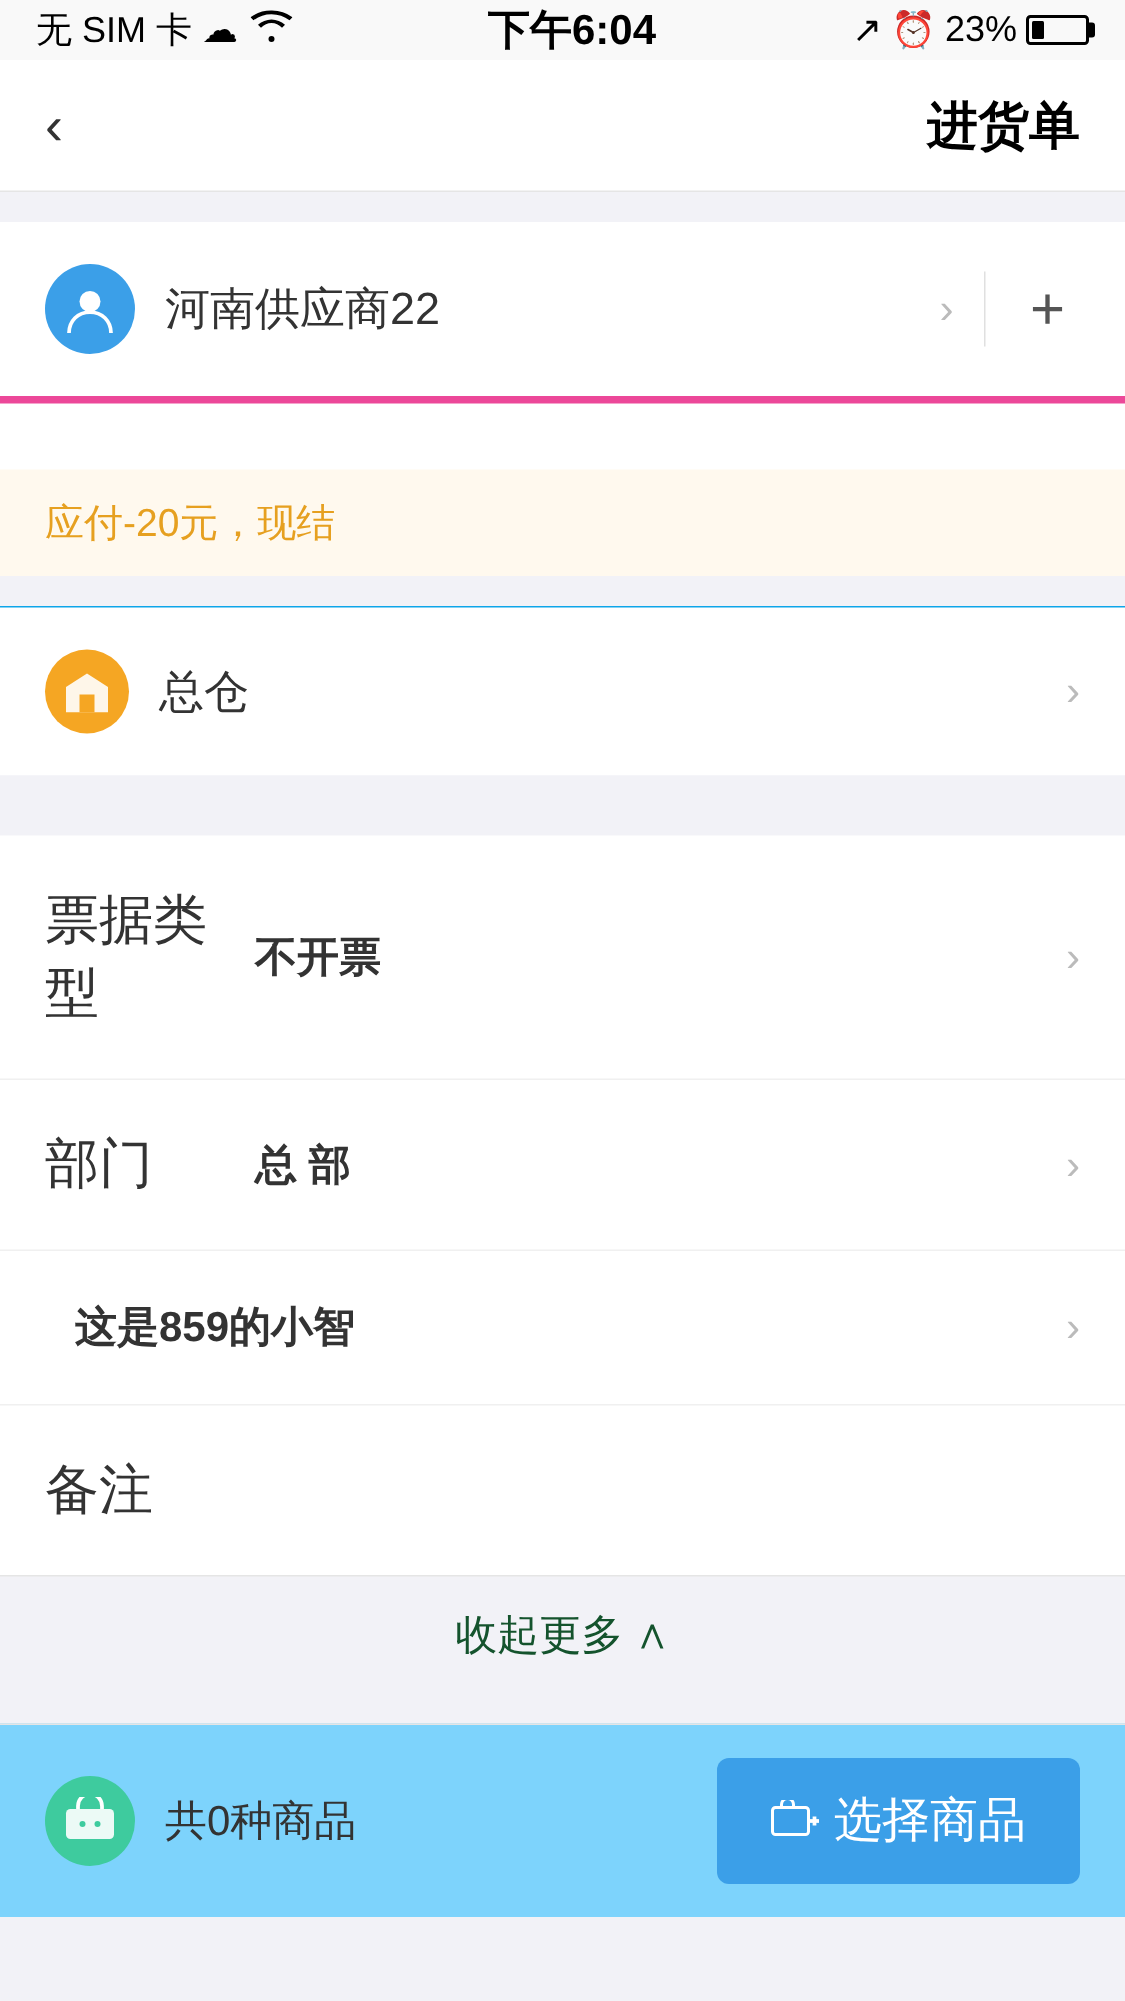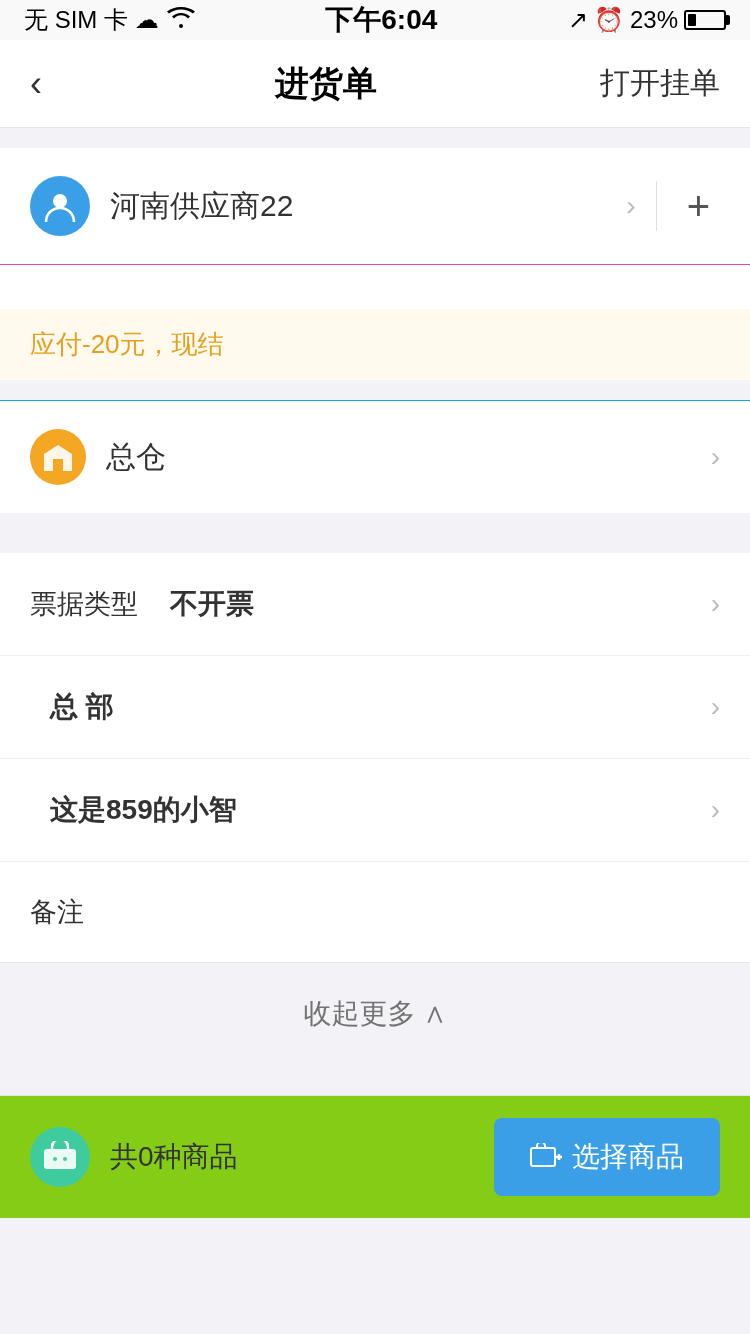--- a/index.html
+++ b/index.html
@@ -83,21 +83,21 @@
       background: #fff;
       margin-bottom: 0;
     }
 
     
     .supplier-row {
       display: flex;
       align-items: center;
       padding: 28px 30px;
       background: #fff;
-      border-bottom: 1px solid #ec4899;
+      border-bottom: 5px solid #ec4899;
       justify-content: flex-end;
     }
     .supplier-avatar {
       width: 60px; height: 60px;
       border-radius: 50%;
       background: #3b9fe8;
       display: flex; align-items: center; justify-content: center;
       margin-right: 20px;
       flex-shrink: 0;
     }
@@ -166,21 +166,21 @@
       align-items: center;
       padding: 32px 30px;
       border-bottom: 1px solid #f0f0f0;
       cursor: pointer;
     }
     .form-row:last-child {
       border-bottom: none;
       gap: 12px;
     }
     .form-label {
-      font-size: 27px;
+      font-size: 36px;
       color: #333;
       width: 120px;
       flex-shrink: 0;
     }
     .form-value {
       flex: 1;
       font-size: 28px;
       color: #333;
       padding-left: 20px;
       font-weight: bold;
@@ -189,55 +189,55 @@
       flex: 1;
       font-size: 28px;
       color: #ccc;
       padding-left: 20px;
     }
 
     
     .collapse-row {
       background: #f2f2f7;
       text-align: center;
-      padding: 32px 30px;
-      font-size: 28px;
-      color: #737373;
+      padding: 20px 30px;
+      font-size: 28px;
+      color: #14532d;
       cursor: pointer;
       border-top: 1px solid #e5e5e5;
     }
 
     
     .bottom-bar {
-      background: #84cc16;
+      background: #7dd3fc;
       display: flex;
       align-items: center;
       padding: 22px 30px;
       border-top: 1px solid #e5e5e5;
-      margin-top: 30px;
+      margin-top: 20px;
     }
     .product-icon {
       width: 60px; height: 60px;
       border-radius: 50%;
       background: #3ecb9e;
       display: flex; align-items: center; justify-content: center;
       margin-right: 20px;
       flex-shrink: 0;
       font-size: 28px;
       color: #fff;
     }
     .product-count {
       flex: 1;
       font-size: 28px;
       color: #333;
     }
     .select-btn {
       background: #3b9fe8;
       color: #fff;
-      font-size: 28px;
+      font-size: 32px;
       padding: 20px 36px;
       border-radius: 8px;
       display: flex;
       align-items: center;
       gap: 10px;
       cursor: pointer;
       border: none;
     }
 
     
@@ -269,21 +269,20 @@
       <span class="battery-body">
           <span class="battery-fill"></span>
         </span>
     </span>
   </div>
 </div>
 
 <div class="nav-bar">
   <span class="nav-back">‹</span>
   <span class="nav-title">进货单</span>
-  <span class="nav-action">打开挂单</span>
 </div>
 
 <div class="section-gap"></div>
 
 <div class="card-section">
   <div class="supplier-row">
     <div class="supplier-avatar">
       <svg width="36" height="36" viewBox="0 0 36 36" fill="none">
         <circle cx="18" cy="13" r="7" fill="white"></circle>
         <path d="M4 34c0-8 6-14 14-14s14 6 14 14" stroke="white" stroke-width="2.5" fill="none"></path>
@@ -319,20 +318,21 @@
 
 <div class="form-section">
 
   <div class="form-row">
     <span class="form-label">票据类型</span>
     <span class="form-value">不开票</span>
     <span class="chevron-right">›</span>
   </div>
 
   <div class="form-row">
+    <span class="form-label">部门</span>
     <span class="form-value">总 部</span>
     <span class="chevron-right">›</span>
   </div>
 
   <div class="form-row">
     <span class="form-value">这是859的小智</span>
     <span class="chevron-right">›</span>
   </div>
 
   <div class="form-row">

